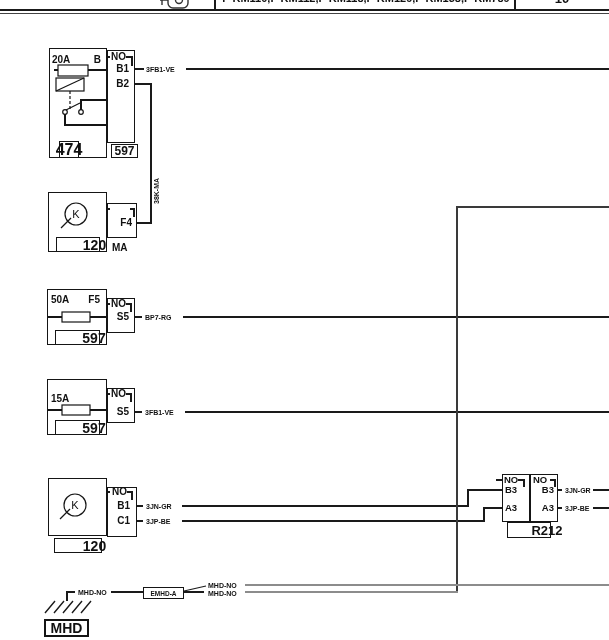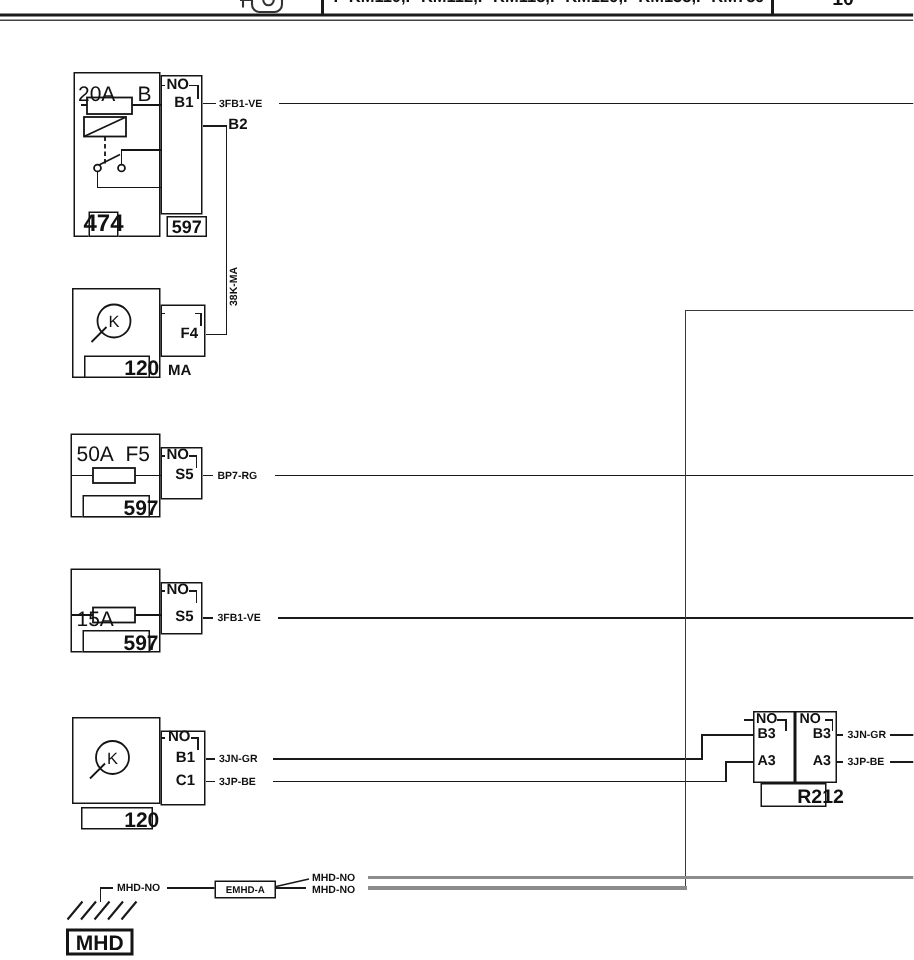--- a/index.html
+++ b/index.html
@@ -7,21 +7,21 @@
     position:relative;width:609px;height:640px;background:#ffffff;
     overflow:hidden;font-family:"Liberation Sans",sans-serif;color:#111;
   }
   .abs{position:absolute;}
   .box{position:absolute;border:1.5px solid #151515;background:transparent;box-sizing:border-box;}
   .labelbox{
     position:absolute;border:1.5px solid #151515;background:#fff;box-sizing:border-box;
     display:flex;align-items:center;justify-content:center;white-space:nowrap;
   }
   .lbl{position:absolute;white-space:nowrap;line-height:1;color:#111;}
-  .rating{font-size:14px;font-weight:400;}
+  .rating{font-size:10px;font-weight:700;}
   .pin{font-size:10px;font-weight:700;}
   .pin-sm{font-size:9.5px;font-weight:700;}
   .wlbl{font-size:7px;font-weight:700;background:#fff;padding:0 1px;line-height:1;}
   .idbig{font-size:16px;font-weight:600;}
   .idmed{font-size:14px;font-weight:600;padding-left:33px;}
   .idsmall{font-size:12px;font-weight:600;}
   .hdr-border{position:absolute;background:#1a1a1a;}
   .right{text-align:right;}
   .center{text-align:center;}
   svg{position:absolute;left:0;top:0;}
@@ -138,21 +138,21 @@
     <div class="hdr-border" style="left:0;top:13px;width:609px;height:1px;background:#444;"></div>
   </div>
 
   <div>
     <div class="box" style="left:49px;top:48px;width:58px;height:110px;"></div>
     <div class="box" style="left:107px;top:50px;width:28px;height:93px;"></div>
     <div class="lbl rating" style="left:52px;top:55px;">20A</div>
     <div class="lbl rating right" style="left:87px;top:55px;width:14px;">B</div>
     <div class="lbl pin" style="left:111px;top:52px;">NO</div>
     <div class="lbl pin right" style="left:111px;top:64px;width:18px;">B1</div>
-    <div class="lbl pin right" style="left:111px;top:79px;width:18px;margin-left:36px;">B2</div>
+    <div class="lbl pin right" style="left:111px;top:79px;width:18px;">B2</div>
     <div class="labelbox idbig" style="left:59px;top:141px;width:20px;height:17px;">474</div>
     <div class="labelbox idsmall" style="left:111px;top:144px;width:27px;height:14px;">597</div>
     <div class="lbl wlbl" style="left:145px;top:65.5px;">3FB1-VE</div>
     <div class="lbl wlbl" style="left:153px;top:205px;transform:rotate(-90deg);transform-origin:0 0;background:transparent;">38K-MA</div>
   </div>
 
   <div>
     <div class="box" style="left:48px;top:192px;width:59px;height:60px;"></div>
     <div class="box" style="left:107px;top:203px;width:30px;height:35px;"></div>
     <div class="lbl pin" style="left:112px;top:204px;margin-top:39px;">MA</div>
@@ -167,21 +167,21 @@
     <div class="lbl rating right" style="left:82px;top:295px;width:18px;">F5</div>
     <div class="lbl pin" style="left:111px;top:299px;">NO</div>
     <div class="lbl pin right" style="left:111px;top:312px;width:18px;">S5</div>
     <div class="labelbox idmed" style="left:55px;top:330px;width:45px;height:15px;">597</div>
     <div class="lbl wlbl" style="left:144px;top:313.5px;">BP7-RG</div>
   </div>
 
   <div>
     <div class="box" style="left:47px;top:379px;width:60px;height:56px;"></div>
     <div class="box" style="left:107px;top:388px;width:28px;height:35px;"></div>
-    <div class="lbl rating" style="left:51px;top:405px;">15A</div>
+    <div class="lbl rating" style="left:51px;top:394px;">15A</div>
     <div class="lbl rating right" style="left:78px;top:398px;width:22px;margin-top:24px;">F14</div>
     <div class="lbl pin" style="left:111px;top:389px;">NO</div>
     <div class="lbl pin right" style="left:111px;top:407px;width:18px;">S5</div>
     <div class="labelbox idmed" style="left:55px;top:420px;width:45px;height:15px;">597</div>
     <div class="lbl wlbl" style="left:144px;top:408.5px;">3FB1-VE</div>
   </div>
 
   <div>
     <div class="box" style="left:48px;top:478px;width:59px;height:58px;"></div>
     <div class="box" style="left:107px;top:487px;width:30px;height:50px;"></div>

